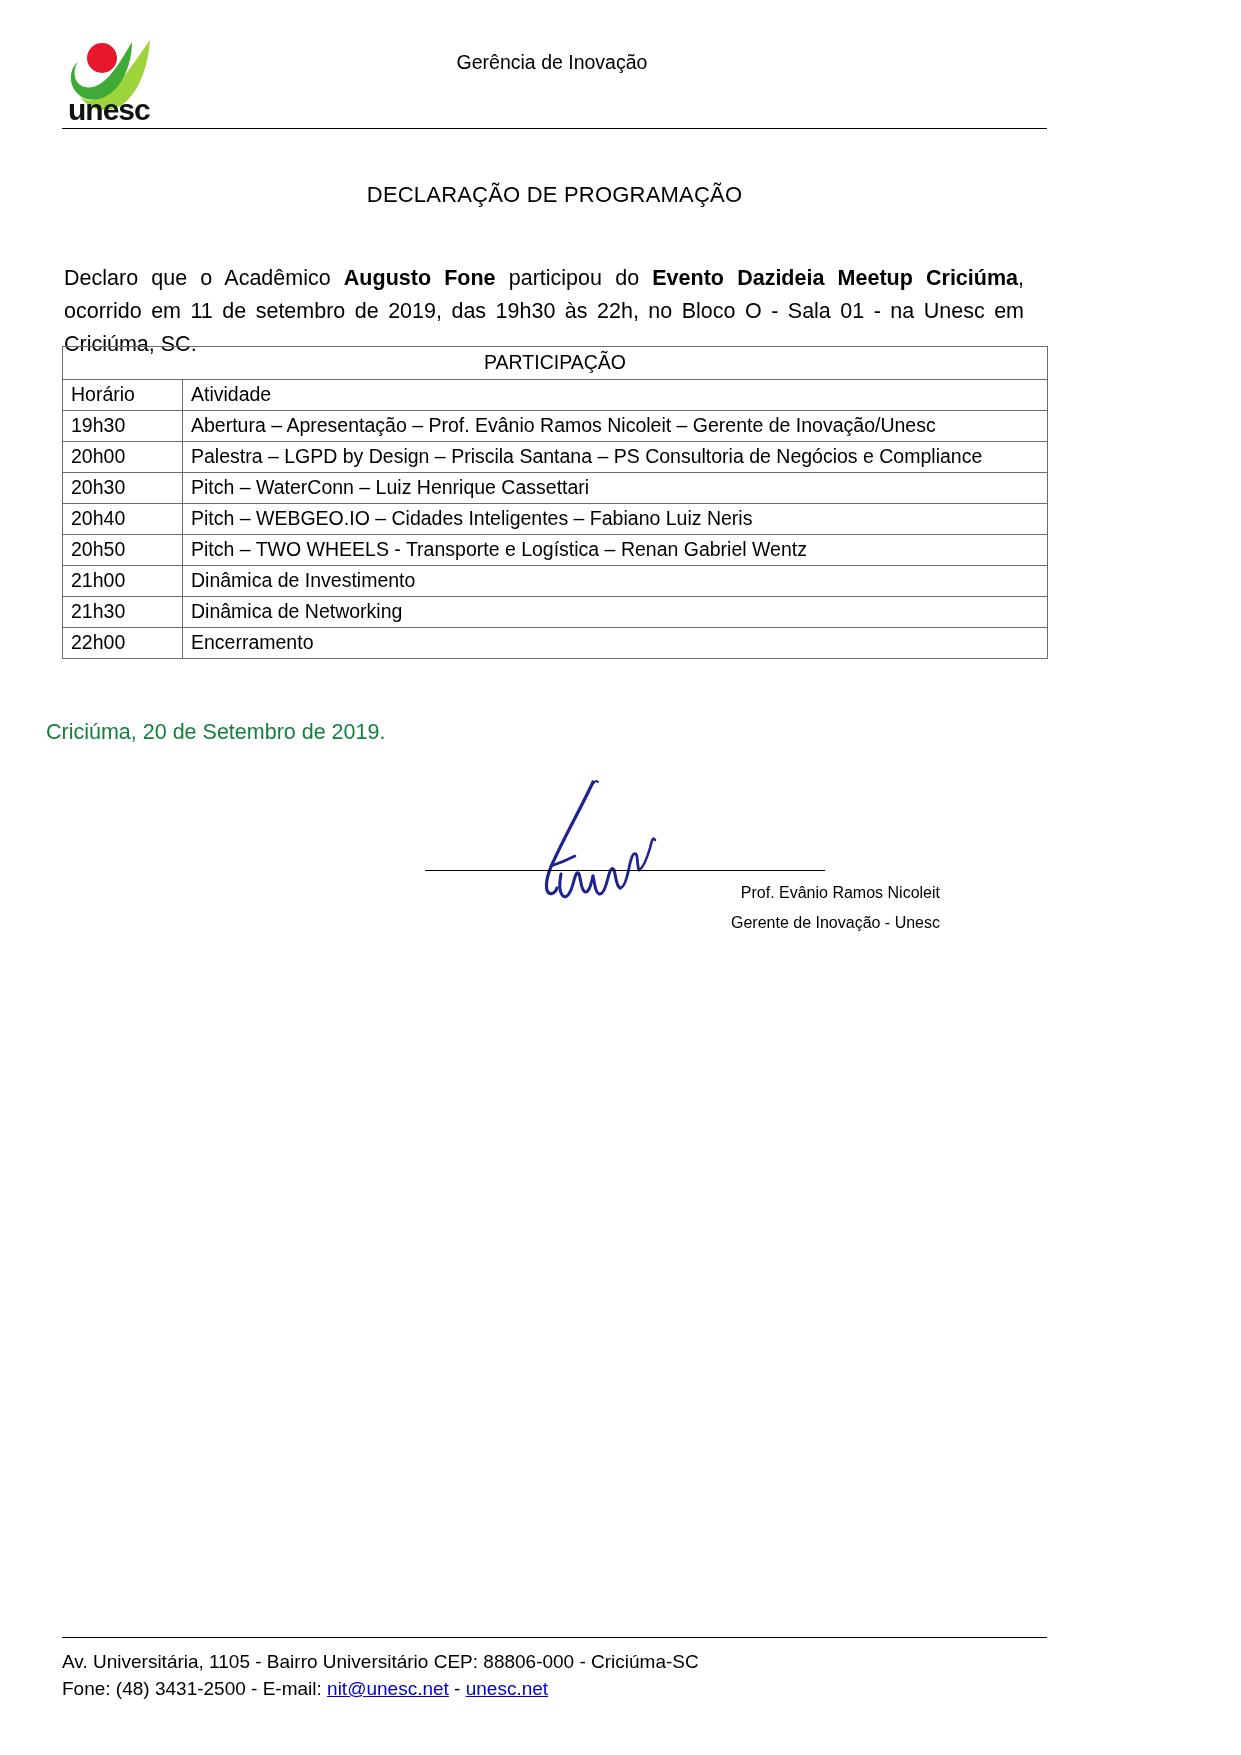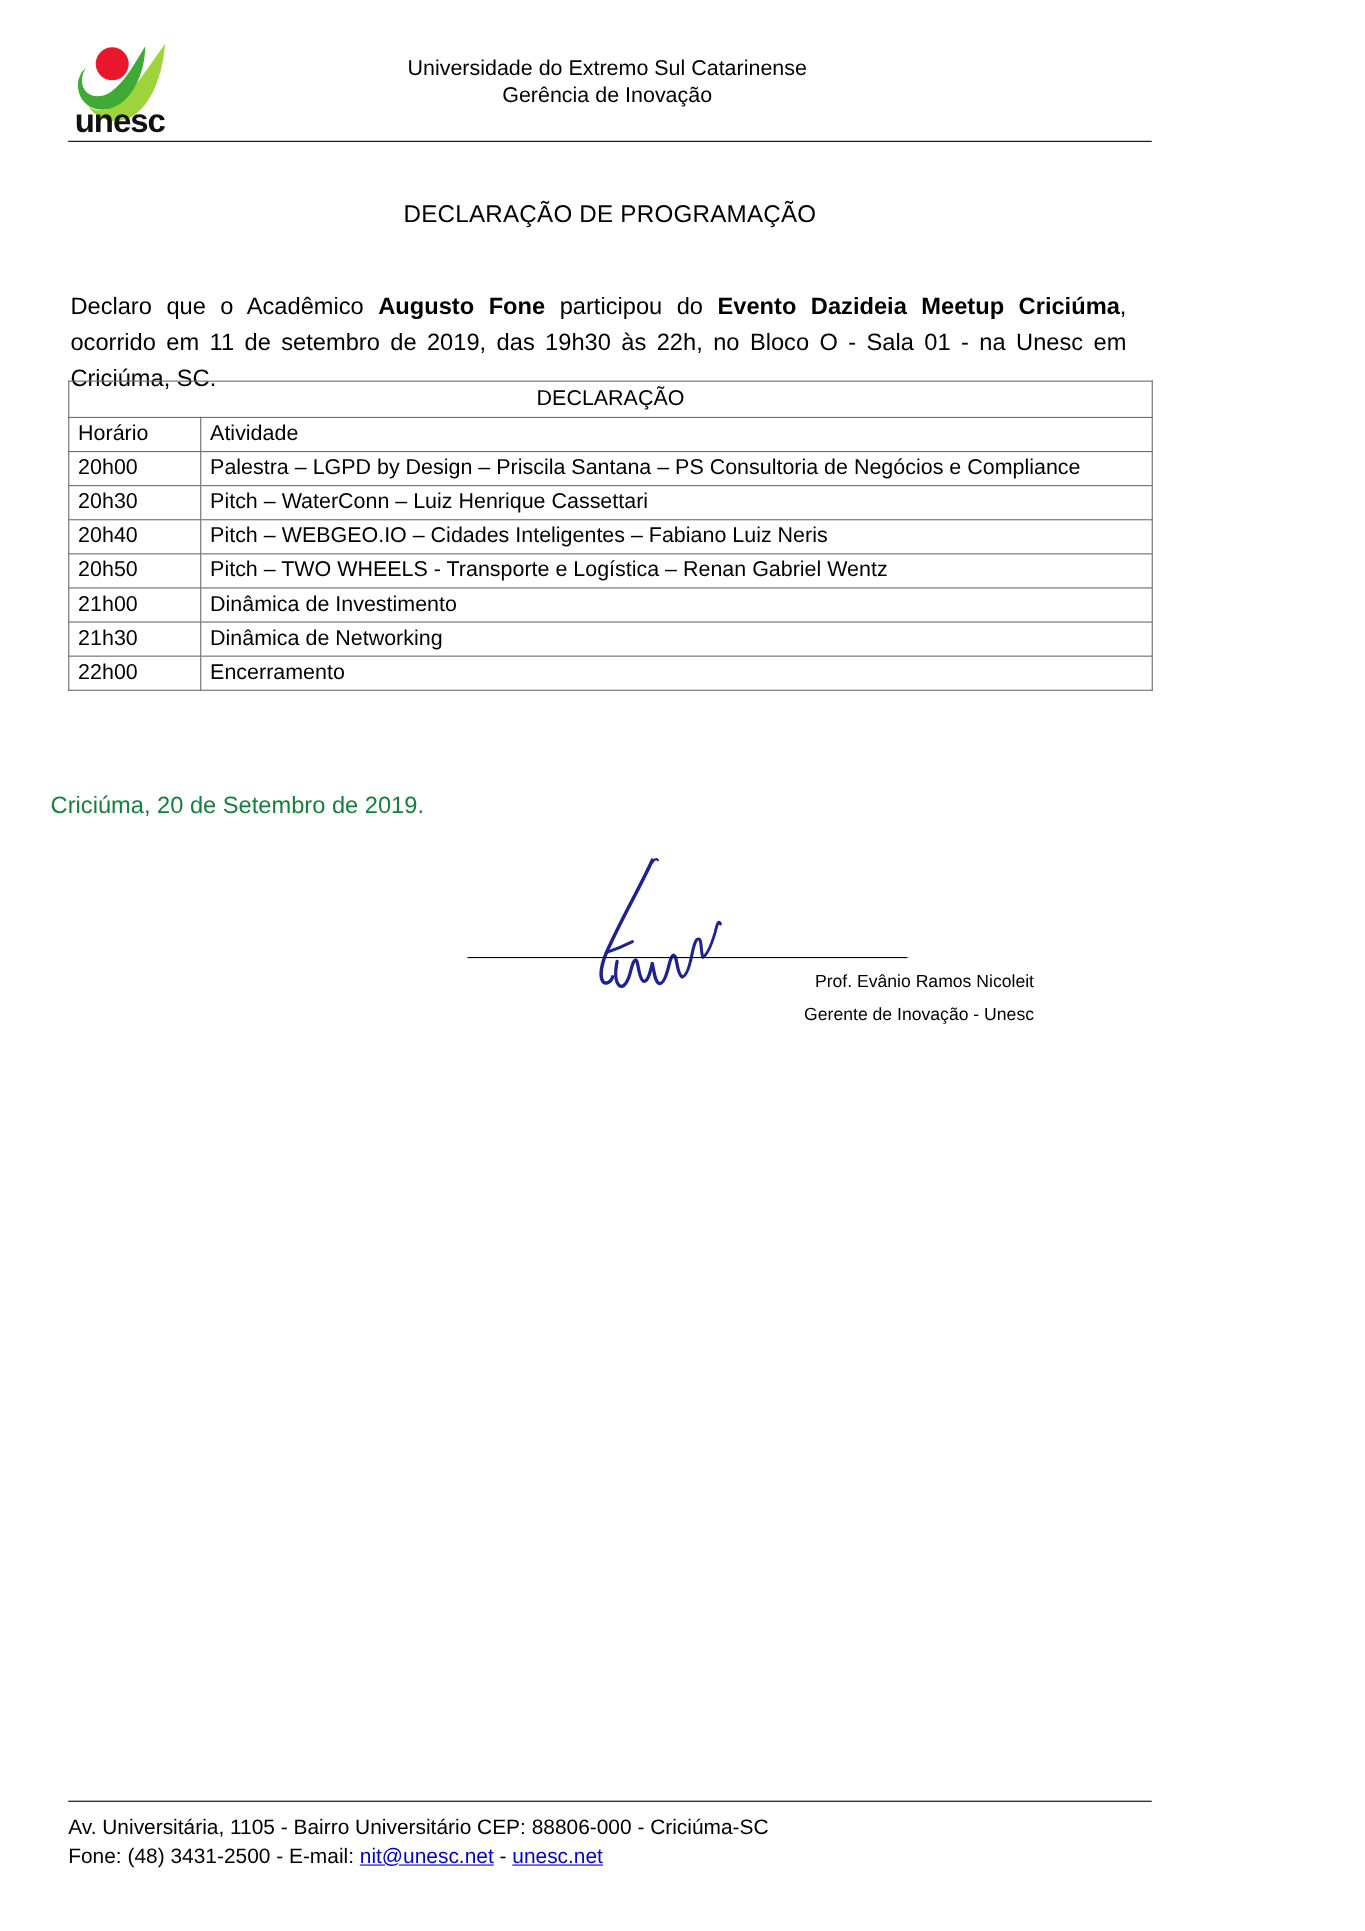--- a/index.html
+++ b/index.html
@@ -187,38 +187,41 @@
 
         <path d="M70 10 C 58 30, 50 44, 38 52 C 28 58, 18 56, 14 48 C 10 38, 16 30, 16 30 C 8 36, 6 50, 14 60 C 24 72, 44 70, 56 54 C 66 41, 70 24, 70 10 Z" fill="#3faa35"></path>
 
         <circle cx="40" cy="26" r="15" fill="#e8172b"></circle>
 
         <text x="6" y="88" font-family="Liberation Sans, sans-serif" font-size="30" font-weight="bold" fill="#111111" letter-spacing="-1">unesc</text>
       </svg>
     </div>
 
     <div class="header-text">
-      <div>Universidade do Extremo Sul Catarinense</div>
       <div>Gerência de Inovação</div>
     </div>
   </div>
   <div class="header-rule"></div>
 
   <div class="doc-title">DECLARAÇÃO DE PROGRAMAÇÃO</div>
 
   <div class="body-par"><span>Declaro que o Acadêmico </span><b>Augusto Fone</b><span> participou do </span><b>Evento Dazideia Meetup Criciúma</b><span>, ocorrido em 11 de setembro de 2019, das 19h30 às 22h, no Bloco O - Sala 01 - na Unesc em Criciúma, SC.</span></div>
 
   <table class="prog-table">
     <tbody>
       <tr>
-        <td class="title-cell" colspan="2">DECLARAÇÃO</td>
+        <td class="title-cell" colspan="2">PARTICIPAÇÃO</td>
       </tr>
       <tr>
         <td class="col-time">Horário</td>
         <td>Atividade</td>
+      </tr>
+      <tr>
+        <td class="col-time">19h30</td>
+        <td>Abertura – Apresentação – Prof. Evânio Ramos Nicoleit – Gerente de Inovação/Unesc</td>
       </tr>
       <tr>
         <td class="col-time">20h00</td>
         <td>Palestra – LGPD by Design – Priscila Santana – PS Consultoria de Negócios e Compliance</td>
       </tr>
       <tr>
         <td class="col-time">20h30</td>
         <td>Pitch – WaterConn – Luiz Henrique Cassettari</td>
       </tr>
       <tr>

